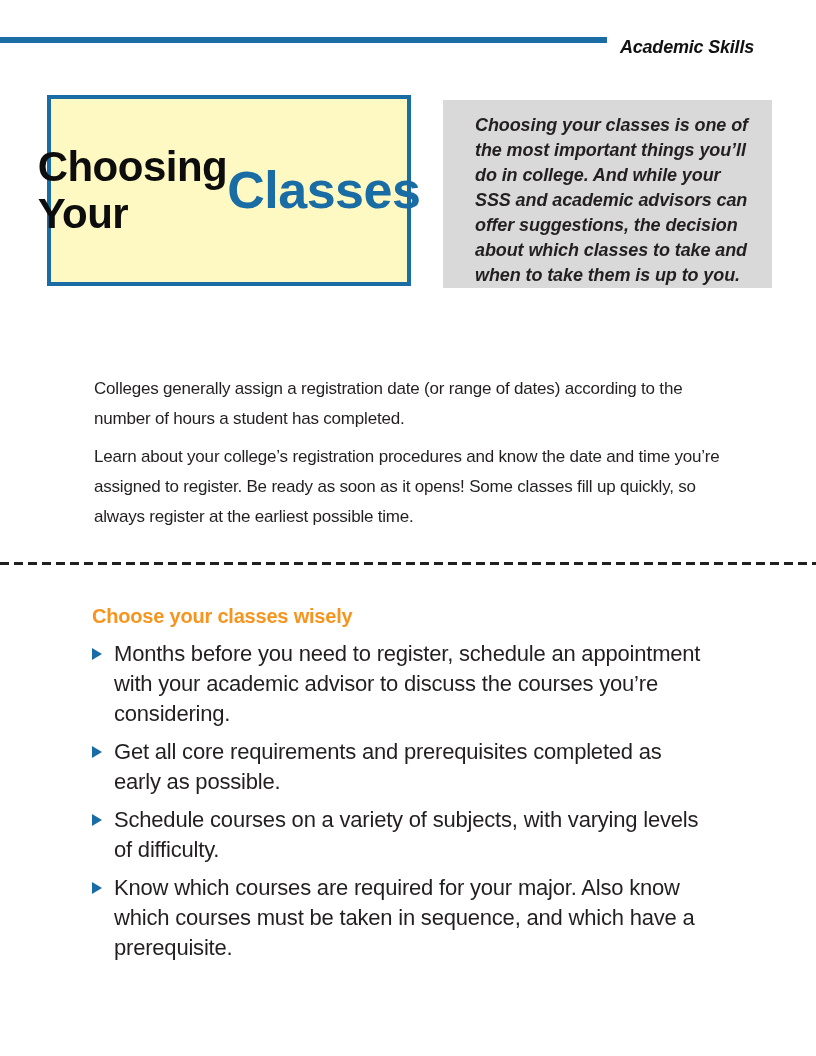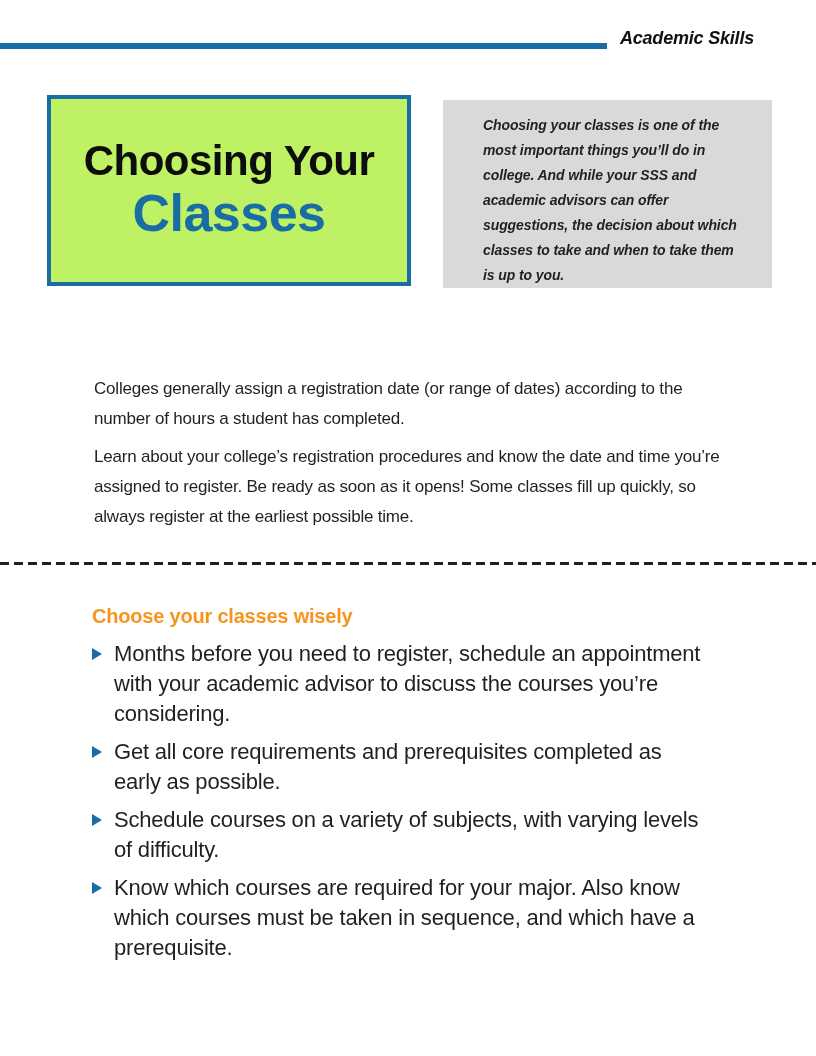--- a/index.html
+++ b/index.html
@@ -13,25 +13,25 @@
     height: 1056px;
     background: #ffffff;
     font-family: "Liberation Sans", sans-serif;
     color: #231F20;
     overflow: hidden;
   }
 
   
   .header {
     position: absolute;
-    top: 28px;
+    top: 37px;
     left: 0;
     right: 62px;
     display: flex;
-    align-items: flex-end;
+    align-items: flex-start;
     gap: 13px;
   }
   .header-rule {
     flex: 1;
     height: 6px;
     background: #1A6CA4;
   }
   .header-label {
     font-size: 18px;
     font-weight: bold;
@@ -43,23 +43,23 @@
 
   
   .title-box {
     position: absolute;
     left: 47px;
     top: 95px;
     width: 364px;
     height: 191px;
     border: 4px solid #1A6CA4;
     box-sizing: border-box;
-    background: #bef264;
+    background: #fef9c3;
     display: flex;
-    flex-direction: column;
+    flex-direction: row;
     align-items: center;
     justify-content: center;
   }
   .title-line1 {
     font-size: 42px;
     font-weight: bold;
     color: #0d0d0d;
     line-height: 1.1;
     letter-spacing: -0.5px;
   }
@@ -76,27 +76,26 @@
     position: absolute;
     left: 443px;
     top: 100px;
     width: 329px;
     height: 188px;
     background: #D9D9D9;
     box-sizing: border-box;
     padding: 13px 24px 0 32px;
   }
   .intro-text {
-    font-size: 14px;
+    font-size: 18px;
     font-weight: bold;
     font-style: italic;
     line-height: 25px;
     color: #231F20;
     letter-spacing: -0.1px;
-    margin-left: 8px;
   }
 
   
   .section-heading {
     position: absolute;
     left: 92px;
     margin: 0;
     font-size: 20px;
     font-weight: bold;
     color: #F7941E;

